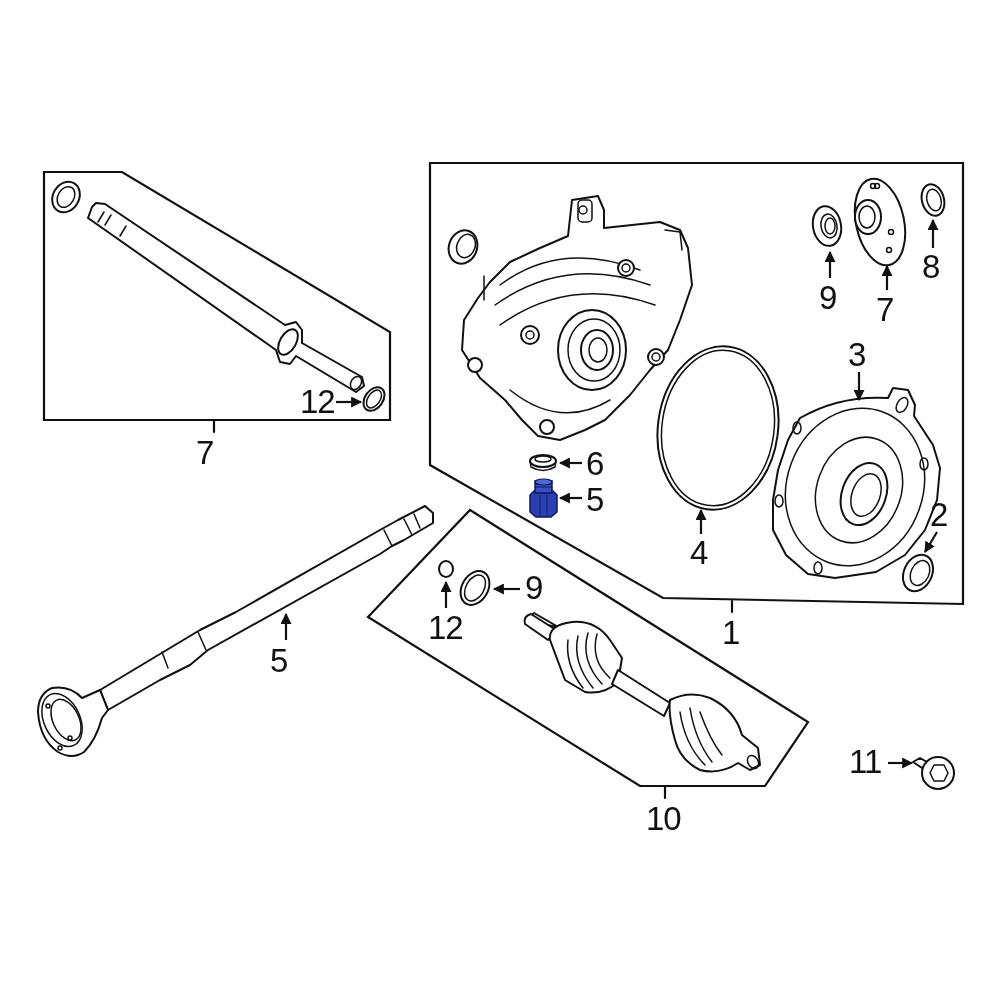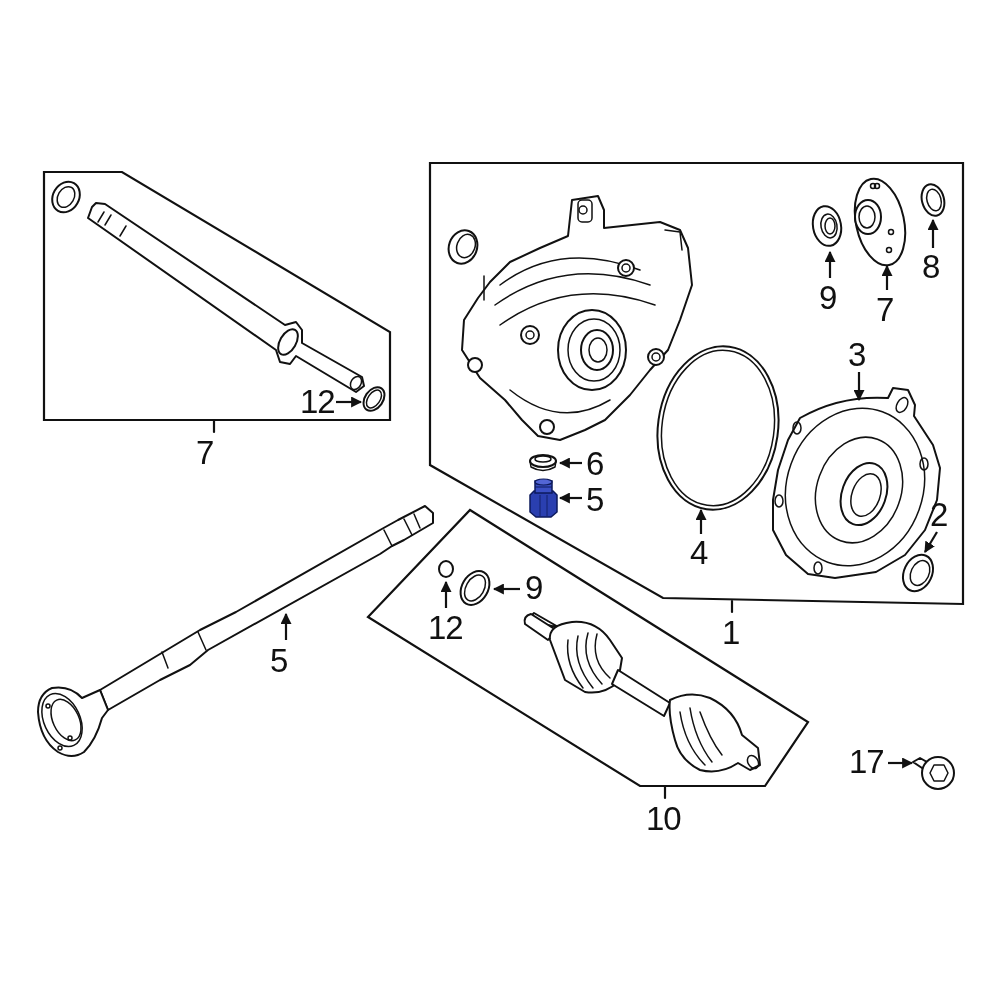--- a/index.html
+++ b/index.html
@@ -209,18 +209,18 @@
 <div class="callout" style="left:722px; top:616px;">1</div>
 <div class="callout" style="left:930px; top:498px;">2</div>
 <div class="callout" style="left:848px; top:338px;">3</div>
 <div class="callout" style="left:690px; top:536px;">4</div>
 <div class="callout" style="left:586px; top:483px;">5</div>
 <div class="callout" style="left:586px; top:447px;">6</div>
 <div class="callout" style="left:876px; top:293px;">7</div>
 <div class="callout" style="left:922px; top:250px;">8</div>
 <div class="callout" style="left:819px; top:281px;">9</div>
 <div class="callout" style="left:646px; top:802px;">10</div>
-<div class="callout" style="left:849px; top:745px;">17</div>
+<div class="callout" style="left:849px; top:745px;">11</div>
 <div class="callout" style="left:525px; top:571px;">9</div>
 <div class="callout" style="left:428px; top:611px;">12</div>
 <div class="callout" style="left:196px; top:436px;">7</div>
 <div class="callout" style="left:300px; top:385px;">12</div>
 <div class="callout" style="left:270px; top:644px;">5</div>
 
 </body></html>

